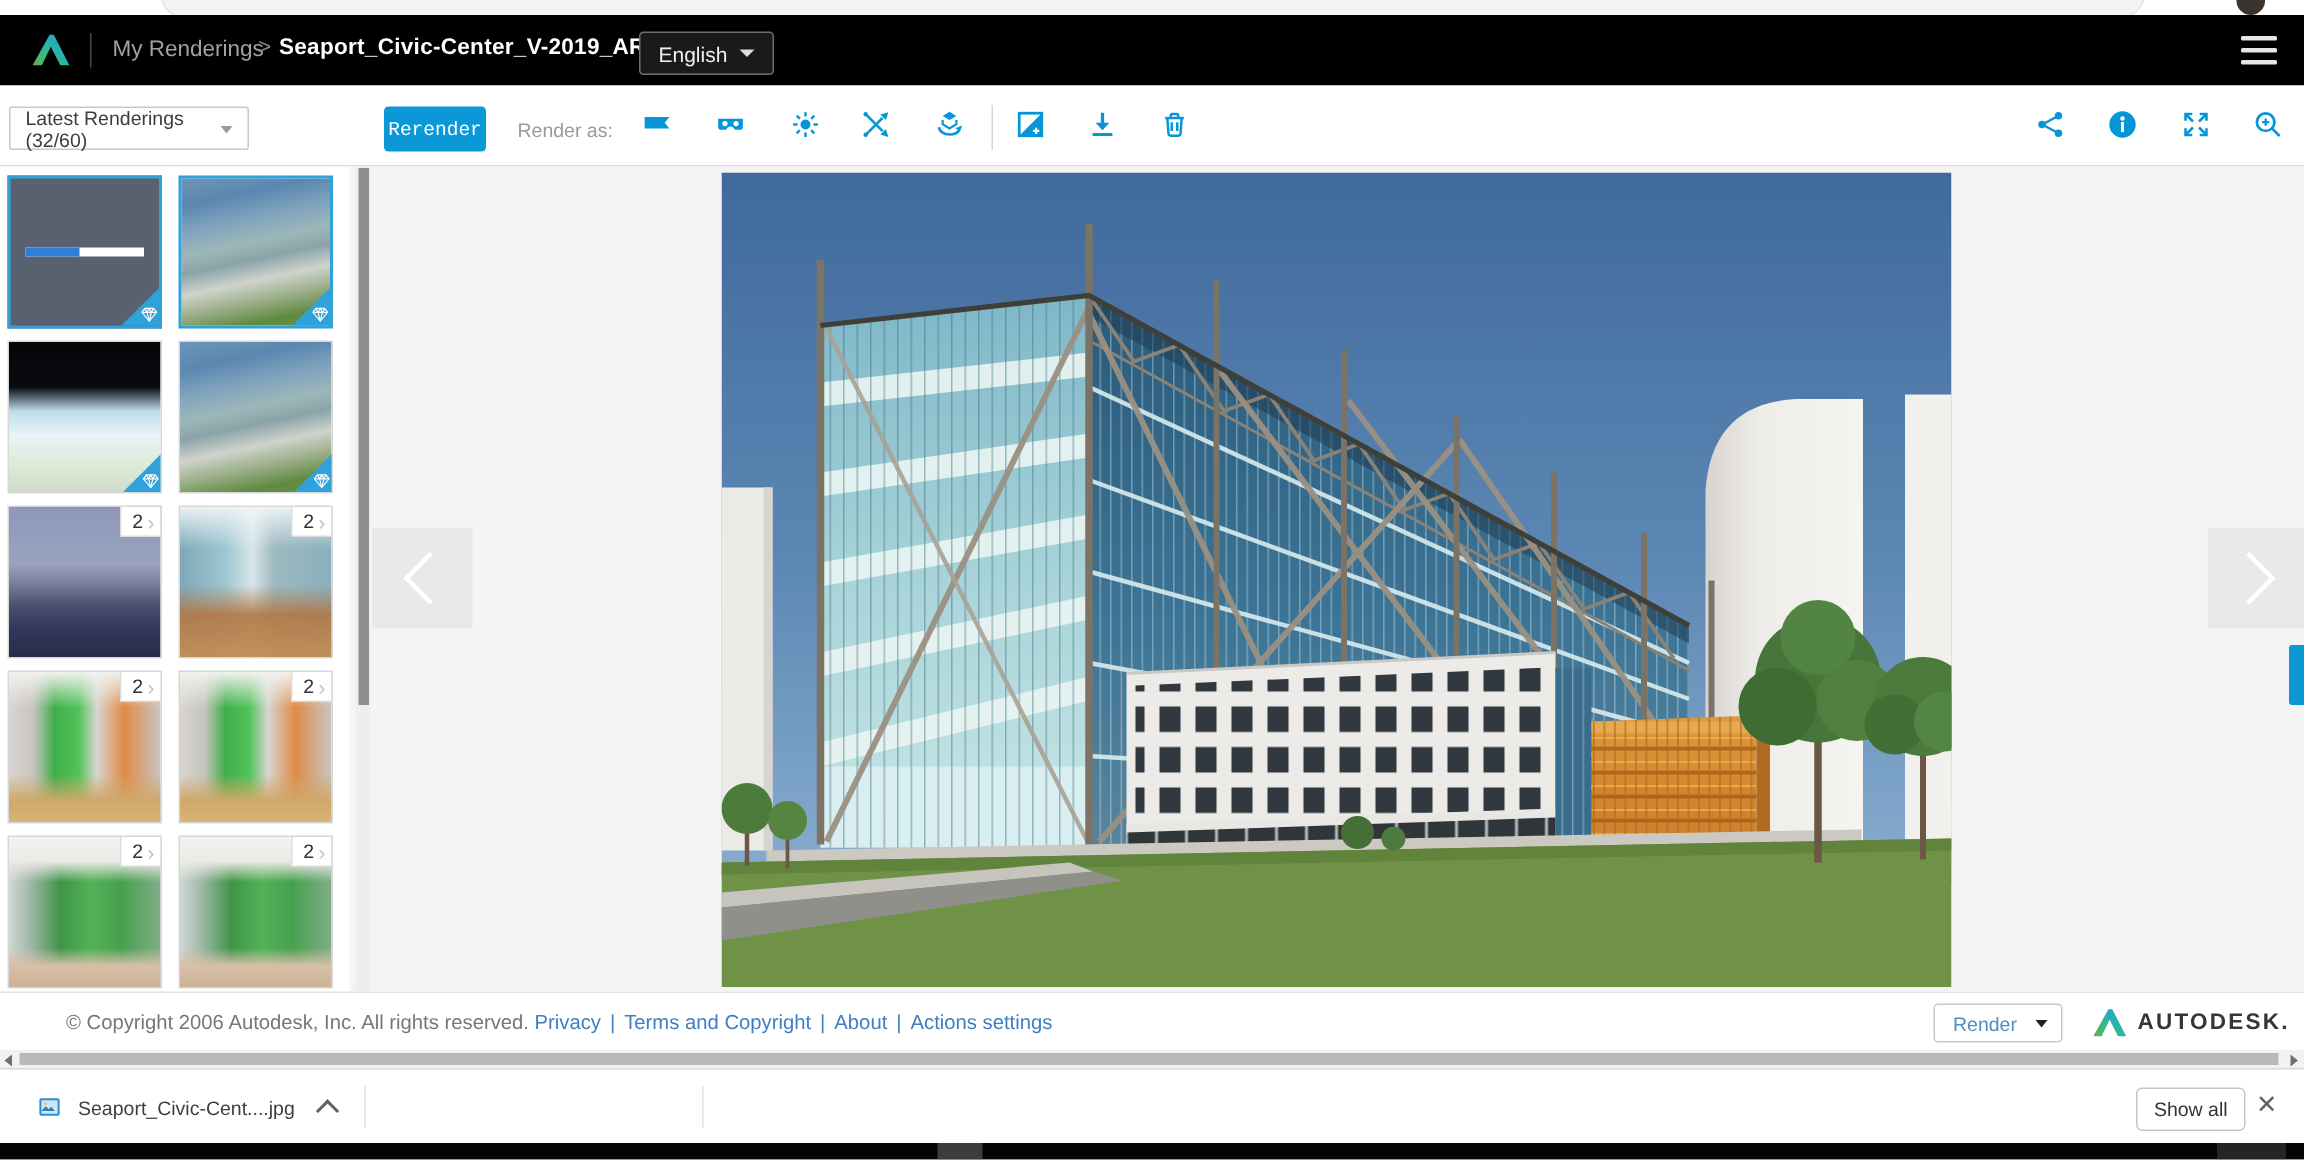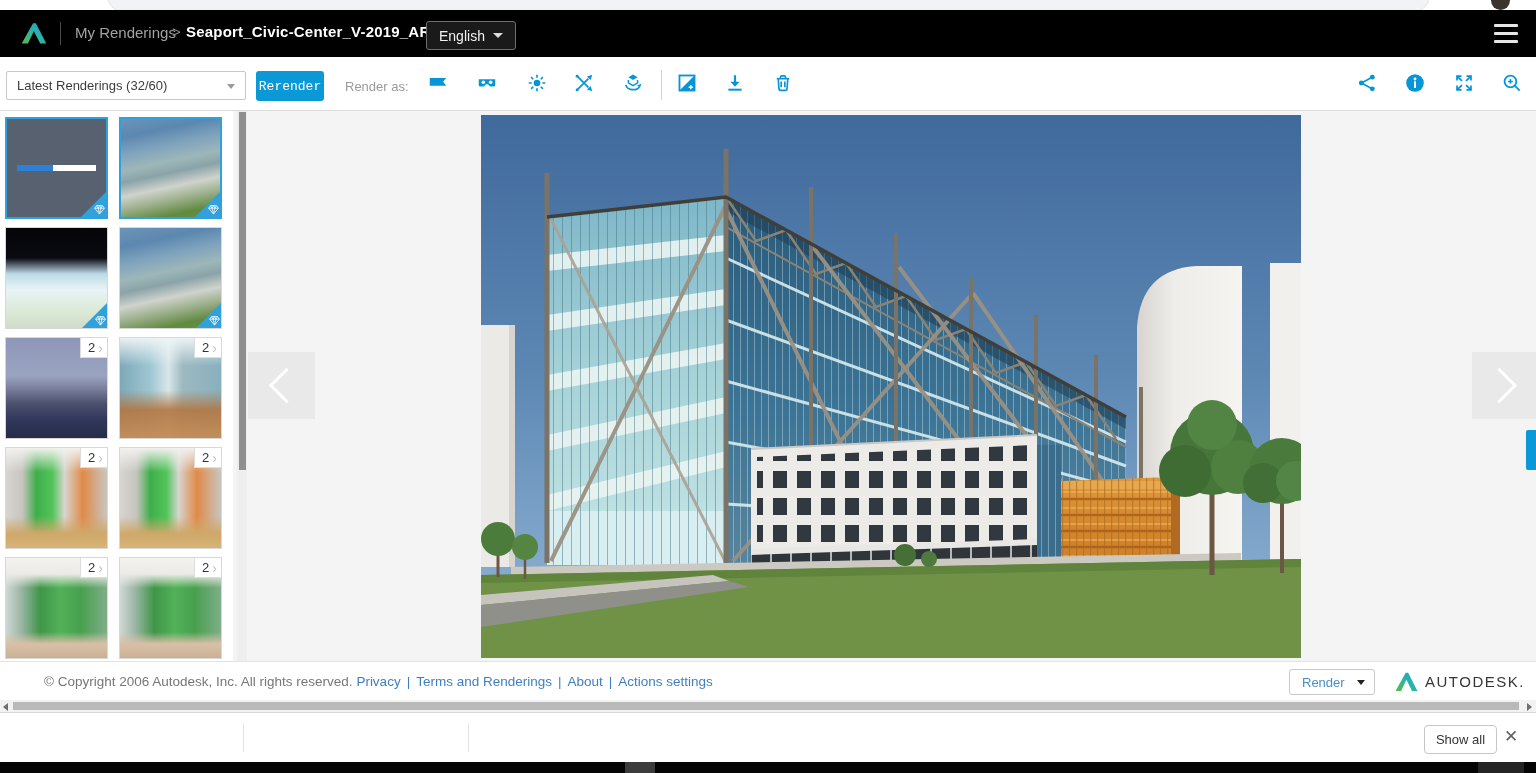--- a/index.html
+++ b/index.html
@@ -21,21 +21,21 @@
   .crumb-sep{position:absolute;left:172px;top:13px;font-size:15px;color:#8a8a8a;}
   .crumb-file{position:absolute;left:186px;top:13px;font-size:15px;font-weight:bold;color:#fff;letter-spacing:.2px;}
   .actions-btn{position:absolute;left:426px;top:11px;height:27px;padding:0 12px;border:1px solid #6e6e6e;
                border-radius:3px;background:#1a1a1a;color:#f0f0f0;font-size:14px;display:flex;align-items:center;gap:8px;cursor:pointer;}
   .caret-down{width:0;height:0;border-left:5px solid transparent;border-right:5px solid transparent;border-top:5px solid #ddd;}
   .hamburger{position:absolute;left:1494px;top:14px;width:24px;height:19px;display:flex;flex-direction:column;justify-content:space-between;cursor:pointer;}
   .hamburger i{display:block;height:3px;background:#e6e6e6;border-radius:1px;}
 
   
   .toolbar{left:0;top:57px;width:1536px;height:54px;background:#fff;border-bottom:1px solid #dcdcdc;box-sizing:border-box;}
-  .filter-dd{position:absolute;left:6px;top:14px;width:240px;height:29px;border:1px solid #c8c8c8;border-radius:2px;
+  .filter-dd{position:absolute;left:6px;top:14px;width:160px;height:29px;border:1px solid #c8c8c8;border-radius:2px;
              background:#fff;box-sizing:border-box;display:flex;align-items:center;font-size:13px;color:#3c3c3c;padding-left:10px;cursor:pointer;}
   .filter-caret{position:absolute;right:10px;top:12px;width:0;height:0;border-left:4px solid transparent;border-right:4px solid transparent;border-top:5px solid #9a9a9a;}
   .rerender-btn{position:absolute;left:256px;top:14px;width:68px;height:30px;background:#0a99d6;border:none;border-radius:3px;
                 color:#fff;font-size:13px;display:flex;align-items:center;justify-content:center;cursor:pointer;font-family:Liberation Mono, monospace;}
   .renderas-lbl{position:absolute;left:345px;top:22px;font-size:13px;color:#9a9a9a;}
   .ticon{position:absolute;top:15px;width:22px;height:22px;cursor:pointer;}
   .ticon svg{width:22px;height:22px;display:block;}
   .tb-divider{position:absolute;left:661px;top:13px;width:1px;height:30px;background:#d5d5d5;}
 
   
@@ -77,21 +77,21 @@
   
   .footer{left:0;top:661px;width:1536px;height:39px;background:#fff;border-top:1px solid #e3e3e3;box-sizing:border-box;}
   .foot-text{position:absolute;left:44px;top:12px;font-size:13.5px;color:#777;}
   .foot-text a{color:#3f7fc1;text-decoration:none;cursor:pointer;}
   .foot-sep{color:#3f7fc1;margin:0 6px;}
   .lang-dd{position:absolute;left:1289px;top:7px;width:86px;height:26px;border:1px solid #c9c9c9;border-radius:3px;background:#fff;
            box-sizing:border-box;display:flex;align-items:center;font-size:13px;color:#4a8fc7;padding-left:12px;cursor:pointer;}
   .lang-caret{position:absolute;right:9px;top:10px;width:0;height:0;border-left:4px solid transparent;border-right:4px solid transparent;border-top:5px solid #222;}
   .foot-brand{position:absolute;left:1394px;top:7px;display:flex;align-items:center;gap:6px;}
   .foot-brand svg{width:25px;height:25px;}
-  .brand-word{font-size:15px;font-weight:normal;color:#363636;letter-spacing:1.5px;}
+  .brand-word{font-size:15px;font-weight:bold;color:#363636;letter-spacing:1.5px;}
 
   
   .hscroll{left:0;top:700px;width:1536px;height:12px;background:#f2f2f2;}
   .harrow{position:absolute;top:3px;width:0;height:0;border-top:4px solid transparent;border-bottom:4px solid transparent;}
   .harrow.l{left:3px;border-right:5px solid #6f6f6f;}
   .harrow.r{left:1527px;border-left:5px solid #6f6f6f;}
   .hthumb{position:absolute;left:13px;top:2px;width:1506px;height:8px;background:#b9b9b9;}
 
   
   .dlbar{left:0;top:712px;width:1536px;height:50px;background:#fff;border-top:1px solid #d8d8d8;box-sizing:border-box;}
@@ -496,41 +496,51 @@
     <div class="nav-arrow right">
       <span class="chevline r"></span>
     </div>
   </div>
 
   <div class="abs feedback-tab"></div>
 
   <div class="abs footer">
     <div class="foot-text">
       <span>© Copyright 2006 Autodesk, Inc. All rights reserved.</span>
-      <a>Privacy</a><span class="foot-sep">|</span><a>Terms and Renderings</a><span class="foot-sep">|</span><a>About</a><span class="foot-sep">|</span><a>Actions settings</a>
+      <a>Privacy</a><span class="foot-sep">|</span><a>Terms and Copyright</a><span class="foot-sep">|</span><a>About</a><span class="foot-sep">|</span><a>Actions settings</a>
     </div>
     <div class="lang-dd">
       <span>Render</span>
       <span class="lang-caret"></span>
     </div>
     <div class="foot-brand">
       <svg viewBox="0 0 24 24">
         <path d="M1.5 21L11.2 3.6h2.4L22.5 21h-5.2l-5.4-10.6L6.8 21z" fill="url(#adskg)"></path>
       </svg>
       <span class="brand-word">AUTODESK.</span>
     </div>
   </div>
 
   <div class="abs hscroll">
     <span class="harrow l"></span>
     <div class="hthumb"></div>
     <span class="harrow r"></span>
   </div>
 
   <div class="abs dlbar">
+    <div class="dl-item" style="left:24px">
+      <svg viewBox="0 0 20 20">
+          <rect x="2.5" y="3.5" width="15" height="13" rx="1.5" fill="#2a8fd8"></rect>
+          <rect x="4" y="5" width="12" height="10" fill="#cfe6f7"></rect>
+          <path d="M4 13l3.2-3.5 2.3 2.2 1.8-1.8 2.7 3.1z" fill="#2f7fb8"></path>
+          <circle cx="7" cy="7.6" r="1.1" fill="#f2c14e"></circle>
+        </svg>
+      <span class="dl-label">Seaport_Civic-Cent....jpg</span>
+      <span class="dl-caret"></span>
+    </div>
     <div class="dl-div" style="left:243px"></div>
     <div class="dl-div" style="left:468px"></div>
     <button class="showall-btn">Show all</button>
     <span class="dl-close">✕</span>
   </div>
 
   <div class="abs taskbar">
     <div class="tb-seg"></div>
     <div class="tb-seg2"></div>
   </div>

